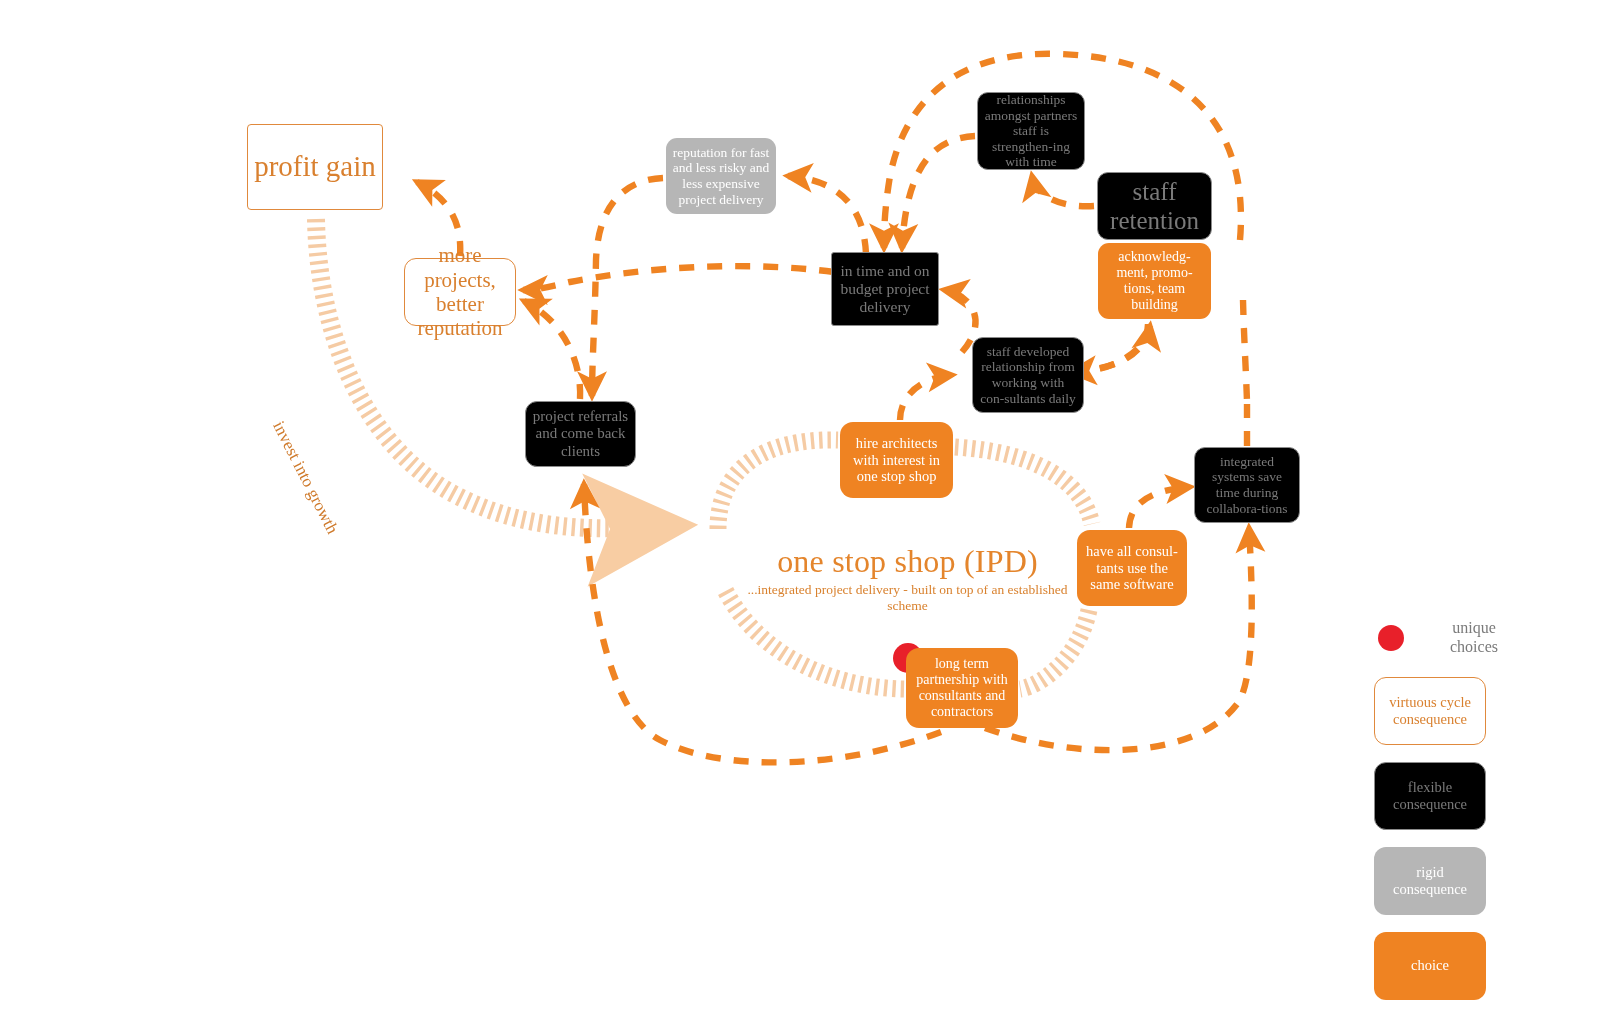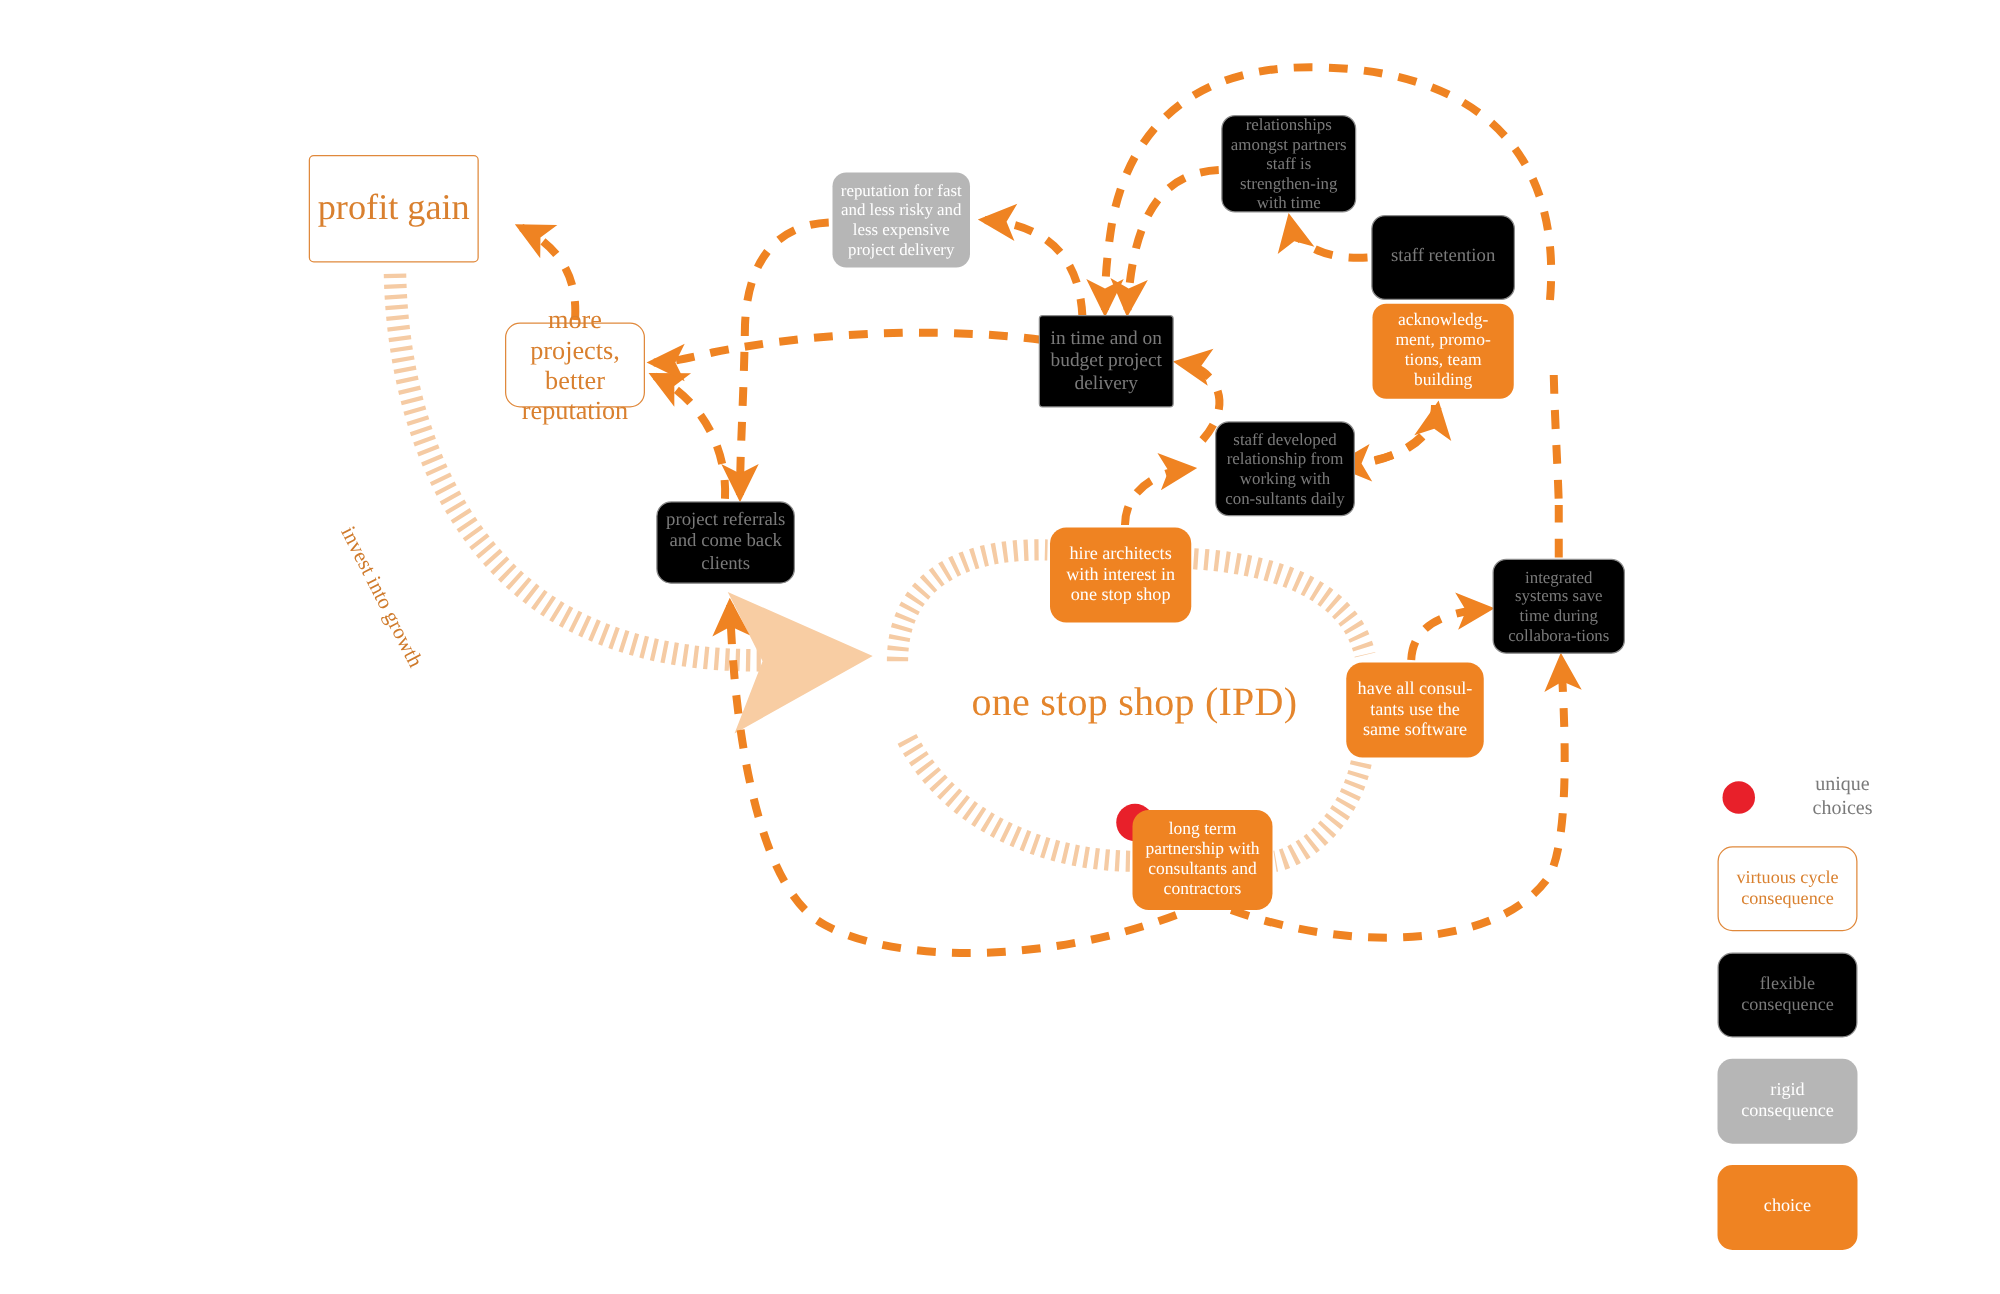--- a/index.html
+++ b/index.html
@@ -80,21 +80,21 @@
     font-size: 13.5px;
     border-radius: 11px;
   }
   #node-relationships {
     left: 977px; top: 92px; width: 108px; height: 78px;
     font-size: 13.5px;
     border-radius: 11px;
   }
   #node-staff-retention {
     left: 1097px; top: 172px; width: 115px; height: 68px;
-    font-size: 15px;
+    font-size: 25px;
     border-radius: 11px;
   }
   #node-acknowledgment {
     left: 1098px; top: 243px; width: 113px; height: 76px;
     font-size: 14px;
     border-radius: 11px;
   }
   #node-in-time {
     left: 831px; top: 252px; width: 108px; height: 74px;
     font-size: 15.5px;
@@ -335,20 +335,21 @@
   </div>
 
   <div id="red-dot-unique"></div>
 
   <div class="node node-choice" id="node-long-term">
     <span class="txt">long term partnership with consultants and contractors</span>
   </div>
 
   <div id="center-title">
     <div class="main">one stop shop (IPD)</div>
+    <div class="sub">...integrated project delivery - built on top of an established scheme</div>
   </div>
 
   <div id="invest-label">invest into growth</div>
 
   <div id="legend">
 
     <div class="legend-row" id="legend-unique">
       <span class="dot"></span>
       <span class="lbl">unique choices</span>
     </div>

